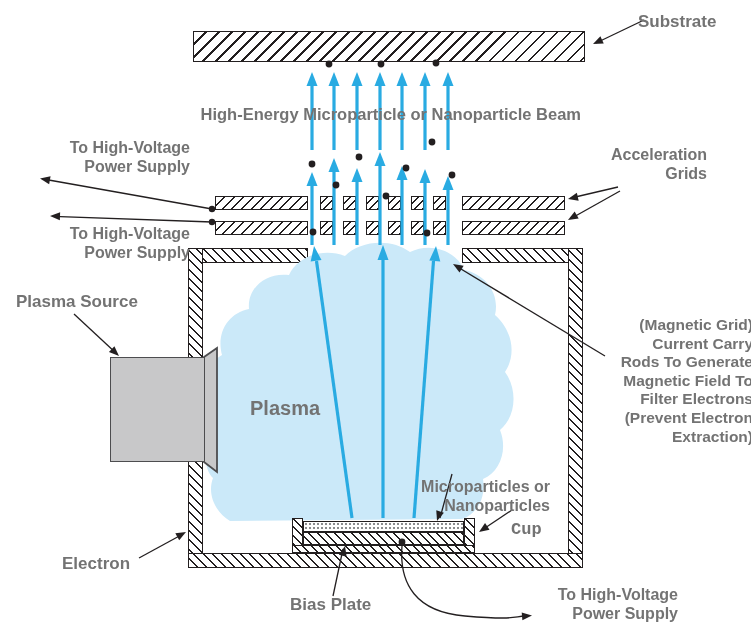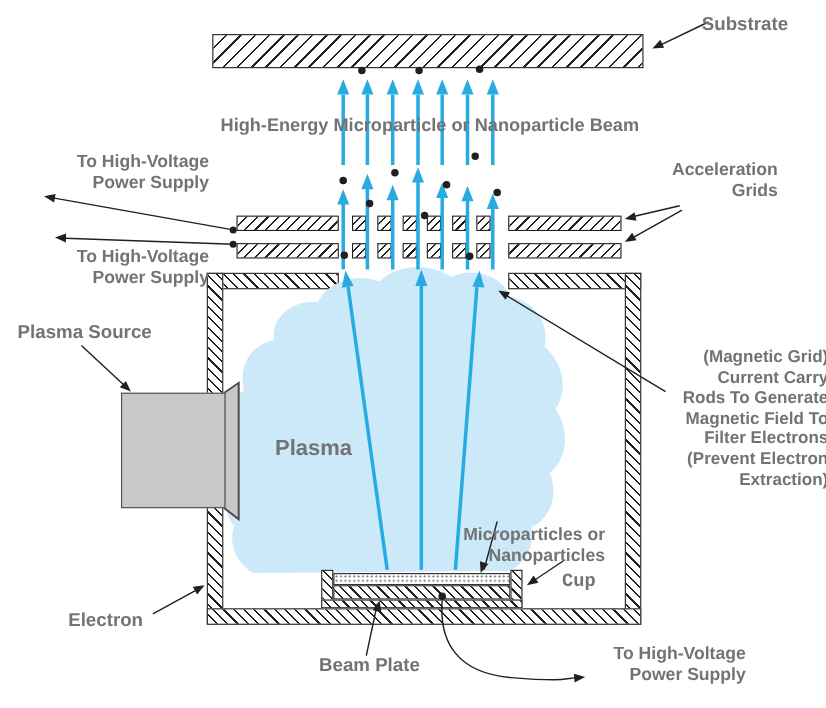--- a/index.html
+++ b/index.html
@@ -214,17 +214,17 @@
 Current Carry
 Rods To Generate
 Magnetic Field To
 Filter Electrons
 (Prevent Electron
 Extraction)</div>
   <div class="lbl ctr z6" style="left:384px;top:434px;width:166px;font-size:16px;margin-top:44px;">Microparticles or
 Nanoparticles</div>
   <div class="lbl z6" style="left:511px;top:520px;font-size:17px;font-family:Liberation Mono, monospace;">Cup</div>
   <div class="lbl z6" style="left:62px;top:554px;font-size:17px;">Electron</div>
-  <div class="lbl z6" style="left:290px;top:595px;font-size:17px;">Beam Plate</div>
+  <div class="lbl z6" style="left:290px;top:595px;font-size:17px;">Bias Plate</div>
   <div class="lbl ctr z6" style="left:528px;top:586px;width:150px;font-size:16px;">To High-Voltage
 Power Supply</div>
 
 </div>
 
 </body></html>

